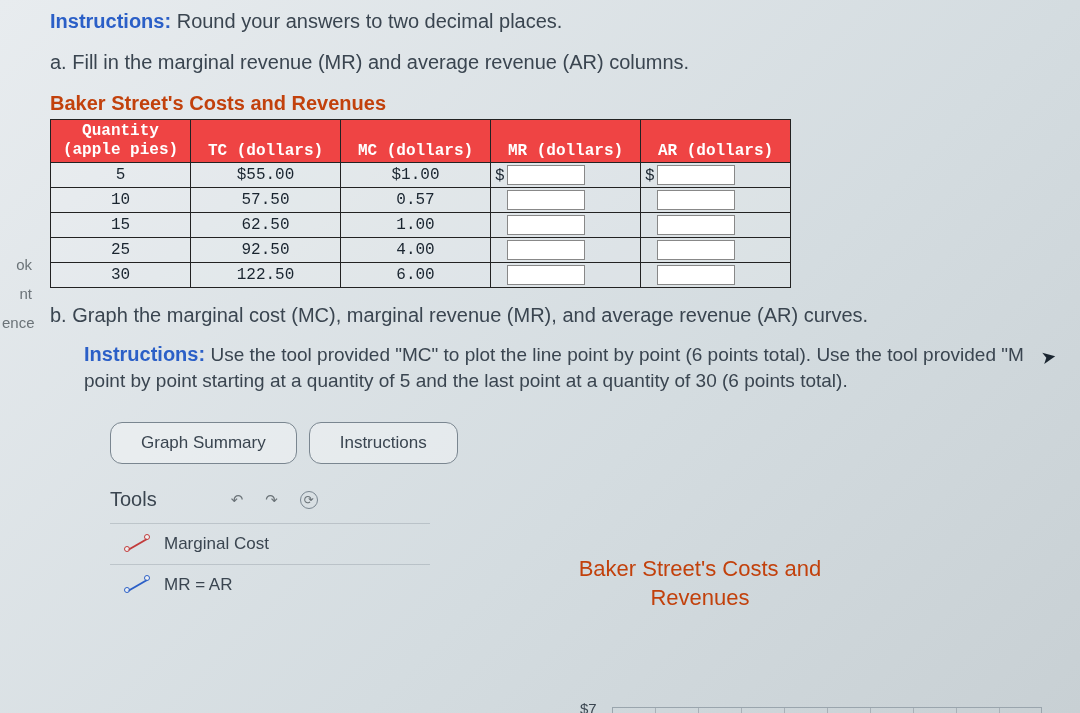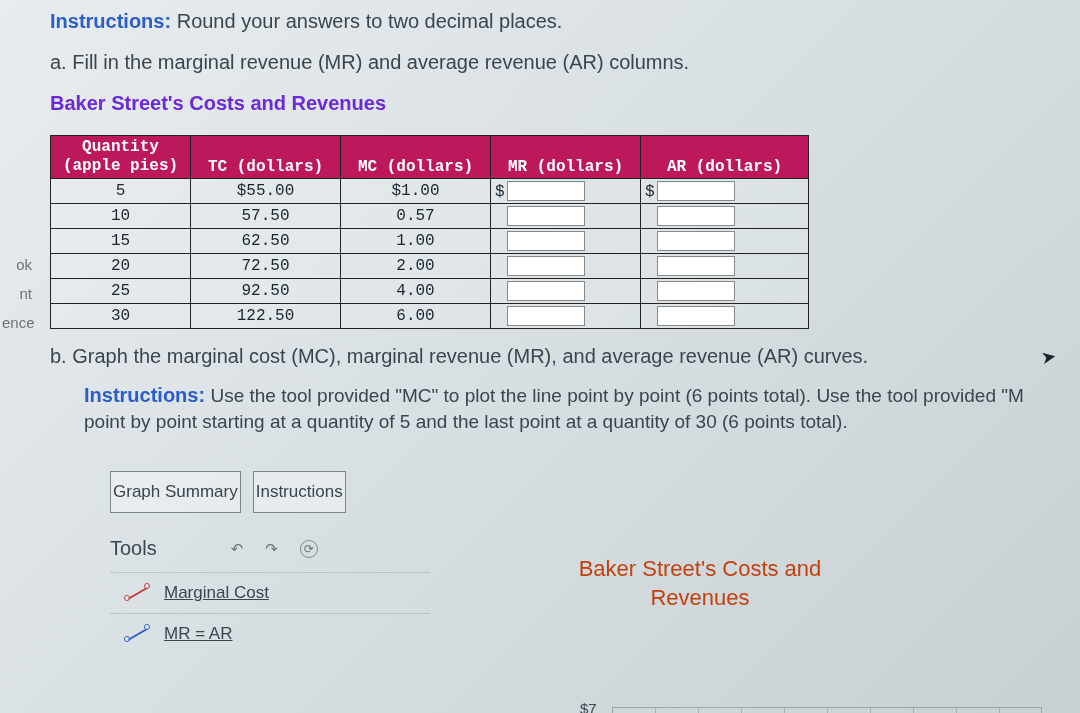--- a/index.html
+++ b/index.html
@@ -40,31 +40,31 @@
   }
   .instr-text {
     color: #3a4550;
     font-size: 20px;
   }
   .line1 { margin-bottom: 18px; }
   .qline { color: #3a4550; font-size: 20px; margin-bottom: 18px; }
   .table-title {
     font-weight: 700;
     font-size: 20px;
-    color: #6d28d9;
-    margin-bottom: 20px;
+    color: #c2410c;
+    margin-bottom: 4px;
   }
   table.data {
     border-collapse: collapse;
     font-family: "Courier New", monospace;
     font-size: 16px;
     color: #1a2530;
   }
   table.data th {
-    background: #be185d;
+    background: #ef4444;
     color: #fff;
     font-weight: 700;
     border: 1px solid #222;
     padding: 2px 6px;
     font-family: "Courier New", monospace;
     font-size: 16px;
     white-space: pre;
     vertical-align: bottom;
   }
   table.data th.qty { line-height: 1.2; }
@@ -109,24 +109,23 @@
   .btn-row {
     margin-top: 28px;
     margin-left: 60px;
     display: flex;
     gap: 12px;
   }
   .btn {
     border: 1.5px solid #7a8690;
     background: rgba(255,255,255,0.35);
     color: #3a4550;
-    padding: 10px 2px;
+    padding: 10px 30px;
     font-size: 17px;
-    border-radius: 0;
-    margin-top: 8px;
+    border-radius: 12px;
   }
   .tools-panel {
     margin-top: 18px;
     margin-left: 60px;
     width: 320px;
     border-right: 0;
   }
   .tools-header {
     display: flex;
     align-items: center;
@@ -152,21 +151,20 @@
     color: #6b7378;
   }
   .tool-item {
     display: flex;
     align-items: center;
     gap: 12px;
     padding: 10px 0 10px 16px;
     font-size: 17px;
     color: #3a4550;
     border-top: 1px solid rgba(120,130,140,0.3);
-    text-decoration: underline;
   }
   .seg {
     width: 26px;
     height: 18px;
     position: relative;
   }
   .seg .line {
     position: absolute;
     left: 2px; top: 14px;
     width: 22px; height: 0;
@@ -246,21 +244,21 @@
   <div class="table-title">Baker Street's Costs and Revenues</div>
 
   <table class="data">
     <thead>
       <tr>
         <th class="qty" style="width:140px">Quantity
 (apple pies)</th>
         <th style="width:150px">TC (dollars)</th>
         <th style="width:150px">MC (dollars)</th>
         <th style="width:150px">MR (dollars)</th>
-        <th style="width:168px">AR (dollars)</th>
+        <th style="width:150px">AR (dollars)</th>
       </tr>
     </thead>
     <tbody id="tbody">
         <tr>
           <td>5</td>
           <td>$55.00</td>
           <td>$1.00</td>
           <td class="inputcell"><span class="dollar-prefix">$</span><span class="cell-input"></span></td>
           <td class="inputcell"><span class="dollar-prefix">$</span><span class="cell-input"></span></td>
         </tr>
@@ -268,27 +266,20 @@
           <td>10</td>
           <td>57.50</td>
           <td>0.57</td>
           <td class="inputcell"><span class="dollar-prefix"></span><span class="cell-input"></span></td>
           <td class="inputcell"><span class="dollar-prefix"></span><span class="cell-input"></span></td>
         </tr>
         <tr>
           <td>15</td>
           <td>62.50</td>
           <td>1.00</td>
-          <td class="inputcell"><span class="dollar-prefix"></span><span class="cell-input"></span></td>
-          <td class="inputcell"><span class="dollar-prefix"></span><span class="cell-input"></span></td>
-        </tr>
-        <tr>
-          <td>20</td>
-          <td>72.50</td>
-          <td>2.00</td>
           <td class="inputcell"><span class="dollar-prefix"></span><span class="cell-input"></span></td>
           <td class="inputcell"><span class="dollar-prefix"></span><span class="cell-input"></span></td>
         </tr>
         <tr>
           <td>25</td>
           <td>92.50</td>
           <td>4.00</td>
           <td class="inputcell"><span class="dollar-prefix"></span><span class="cell-input"></span></td>
           <td class="inputcell"><span class="dollar-prefix"></span><span class="cell-input"></span></td>
         </tr>

